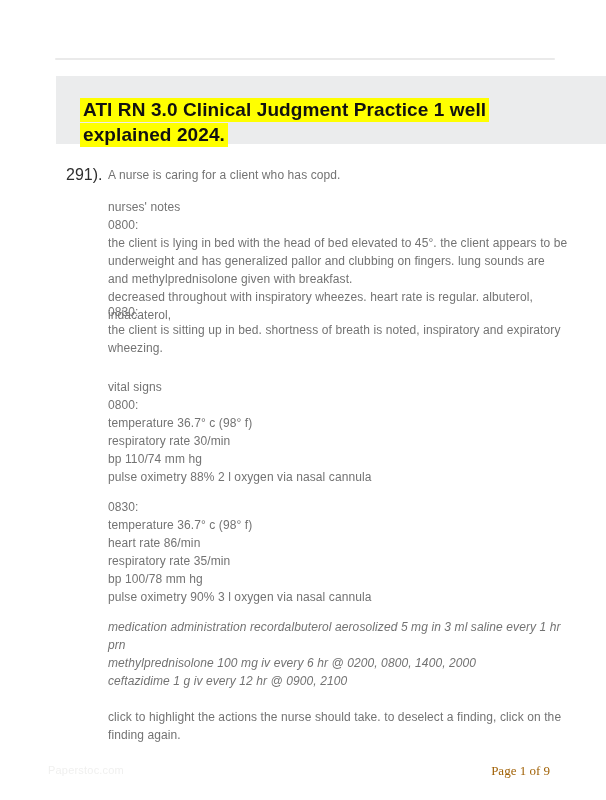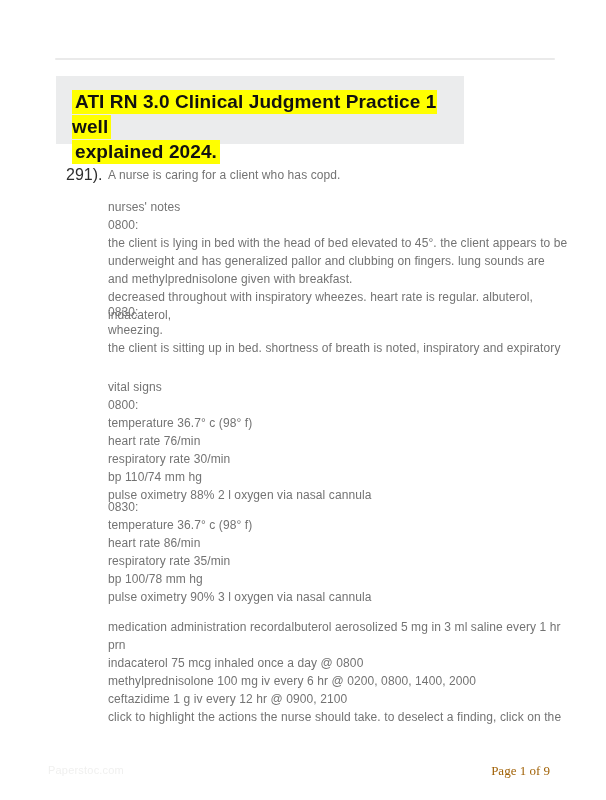--- a/index.html
+++ b/index.html
@@ -11,23 +11,23 @@
     overflow: hidden;
     color: #2e2e2e;
   }
   .top-rule {
     position: absolute; left: 55px; top: 58px;
     width: 500px; height: 2px;
     background: #eaeaea; border-radius: 2px;
   }
   .title-box {
     position: absolute; left: 56px; top: 76px;
-    width: 408px; height: 68px;
+    width: 551px; height: 68px;
     background: #ebeced;
-    padding: 4px; box-sizing: border-box;
+    padding: 12px; box-sizing: border-box;
   }
   .title-line {
     margin-left: 12px;
     font-size: 19px; line-height: 25px;
     font-weight: 600; color: #111111;
     letter-spacing: 0.1px;
   }
   .title-line:first-child { margin-top: 9px; }
   .hl { background: #ffff00; padding: 1px 3px 2px 3px; }
   .q-number {
@@ -39,21 +39,21 @@
     width: 460px;
     font-size: 12px; line-height: 18px;
     color: #737373;
     letter-spacing: 0.1px;
   }
   .tb-stem   { top: 166px; }
   .tb-nn     { top: 198px; }
   .tb-nn2    { top: 303px; }
   .tb-vs1    { top: 378px; }
   .tb-vs2    { top: 498px; }
-  .tb-mar    { top: 618px; }
+  .tb-mar    { top: 618px; font-style: italic; }
   .tb-instr  { top: 708px; }
   .footer-watermark {
     position: absolute; left: 48px; top: 764px;
     font-size: 11px; color: #f0f0ef;
     letter-spacing: 0.2px;
   }
   .footer-page {
     position: absolute; right: 56px; top: 763px;
     font-family: "Liberation Serif", serif;
     font-size: 13px; color: #a16207;
@@ -79,48 +79,47 @@
   <div>nurses' notes</div>
   <div>0800:</div>
   <div>the client is lying in bed with the head of bed elevated to 45°. the client appears to be</div>
   <div>underweight and has generalized pallor and clubbing on fingers. lung sounds are</div>
   <div>and methylprednisolone given with breakfast.</div>
   <div>decreased throughout with inspiratory wheezes. heart rate is regular. albuterol, indacaterol,</div>
 </div>
 
 <div class="textblock tb-nn2">
   <div>0830:</div>
+  <div>the client is sitting up in bed. shortness of breath is noted, inspiratory and expiratory</div>
   <div>wheezing.</div>
-  <div>the client is sitting up in bed. shortness of breath is noted, inspiratory and expiratory</div>
 </div>
 
 <div class="textblock tb-vs1">
   <div>vital signs</div>
   <div>0800:</div>
   <div>temperature 36.7° c (98° f)</div>
-  <div>heart rate 76/min</div>
   <div>respiratory rate 30/min</div>
   <div>bp 110/74 mm hg</div>
   <div>pulse oximetry 88% 2 l oxygen via nasal cannula</div>
 </div>
 
 <div class="textblock tb-vs2">
   <div>0830:</div>
   <div>temperature 36.7° c (98° f)</div>
   <div>heart rate 86/min</div>
   <div>respiratory rate 35/min</div>
   <div>bp 100/78 mm hg</div>
   <div>pulse oximetry 90% 3 l oxygen via nasal cannula</div>
 </div>
 
 <div class="textblock tb-mar">
   <div>medication administration recordalbuterol aerosolized 5 mg in 3 ml saline every 1 hr prn</div>
-  <div>indacaterol 75 mcg inhaled once a day @ 0800</div>
   <div>methylprednisolone 100 mg iv every 6 hr @ 0200, 0800, 1400, 2000</div>
   <div>ceftazidime 1 g iv every 12 hr @ 0900, 2100</div>
 </div>
 
 <div class="textblock tb-instr">
   <div>click to highlight the actions the nurse should take. to deselect a finding, click on the</div>
+  <div>finding again.</div>
 </div>
 
 <div class="footer-watermark">Paperstoc.com</div>
 <div class="footer-page">Page 1 of 9</div>
 
 </body></html>

